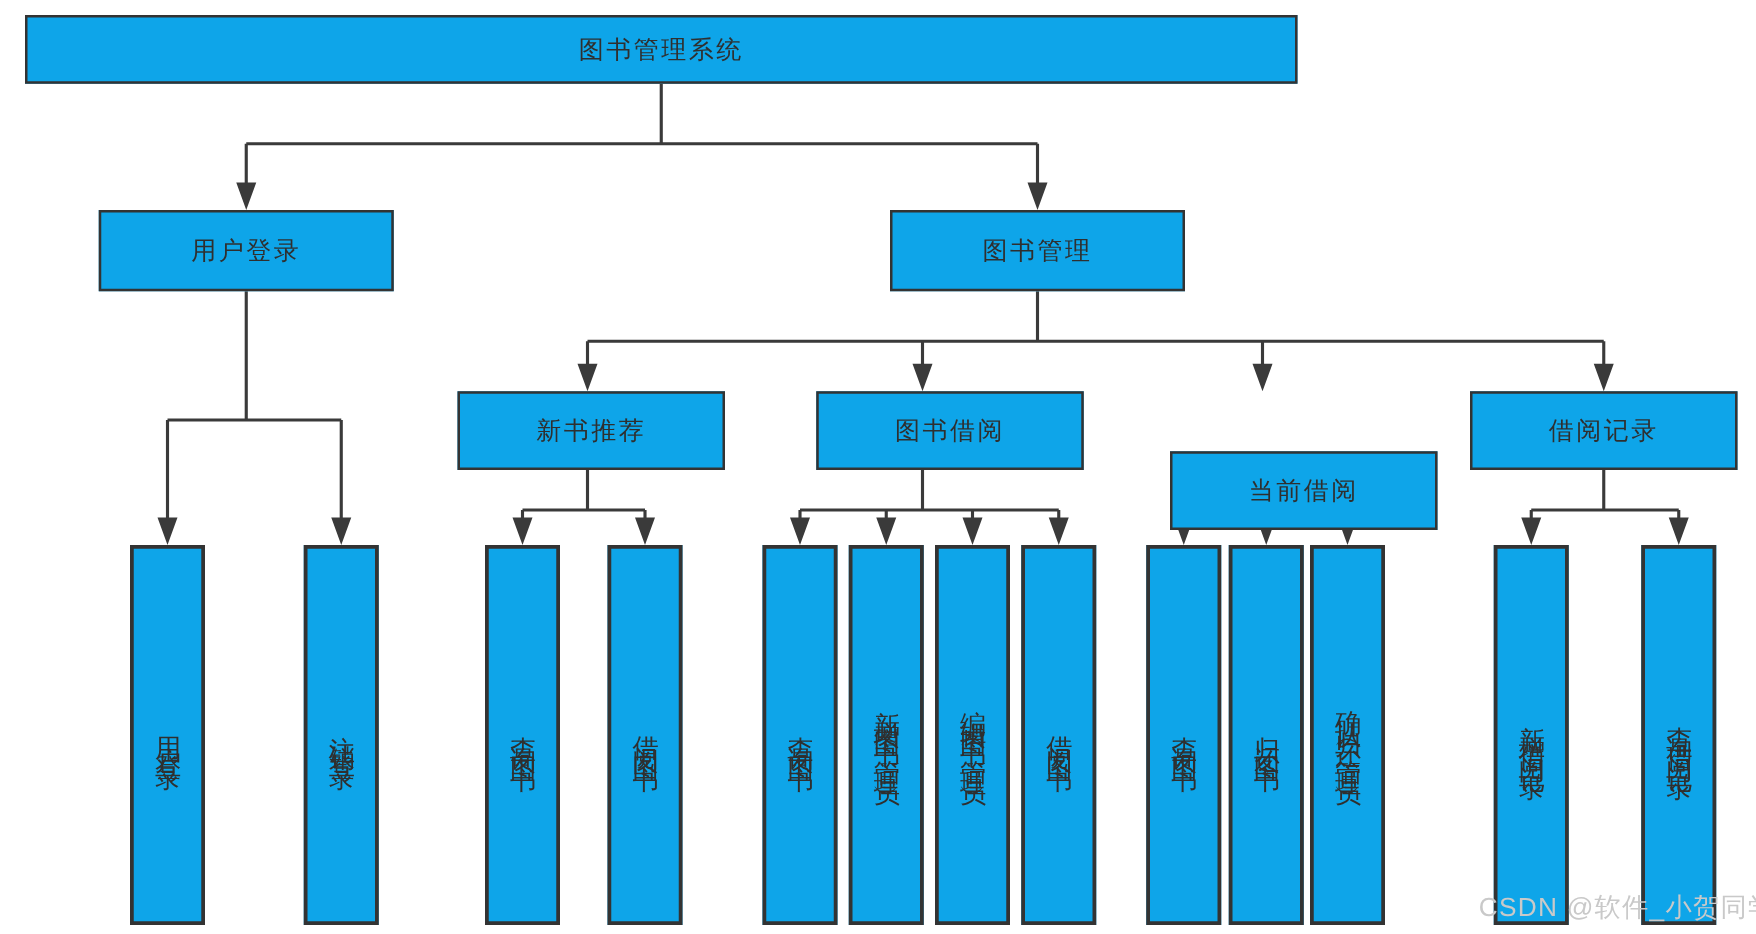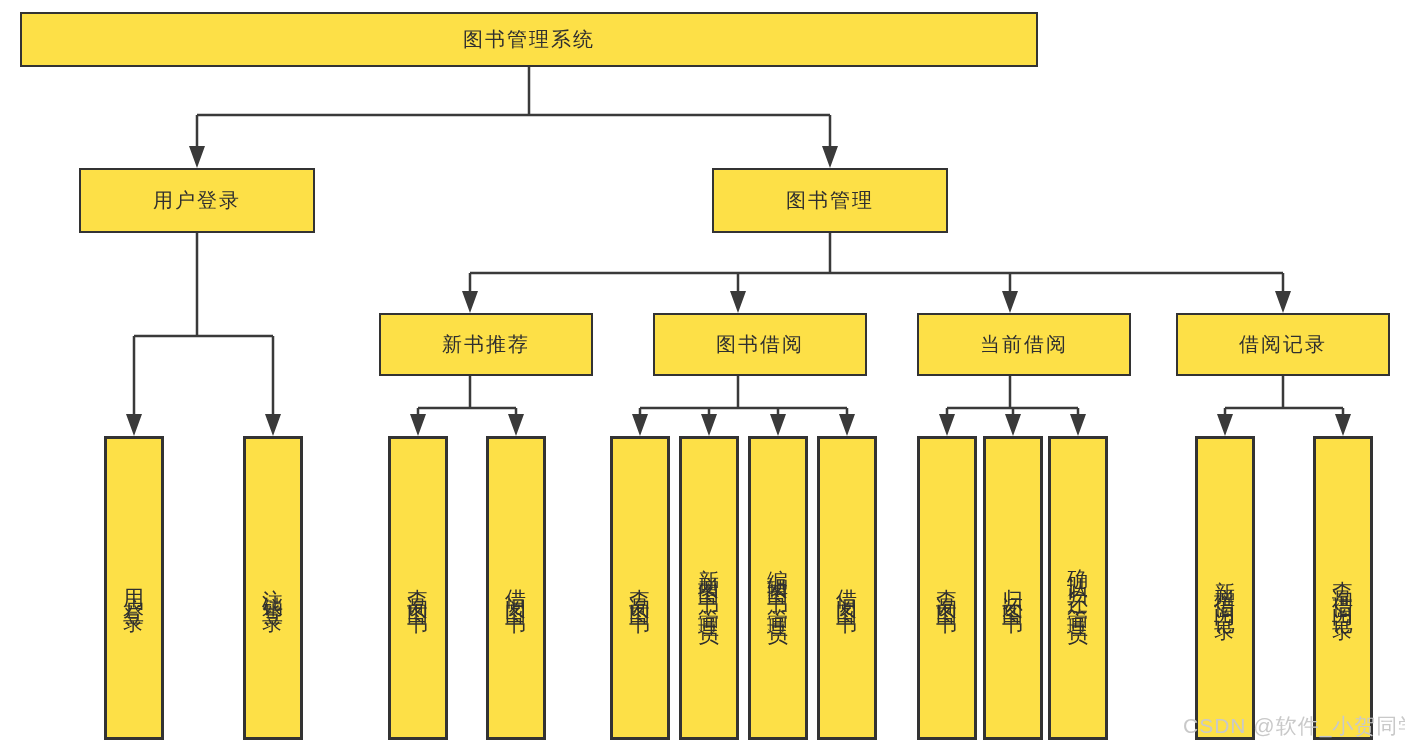--- a/index.html
+++ b/index.html
@@ -3,21 +3,21 @@
 <meta charset="utf-8">
 <style>
   html,body{margin:0;padding:0;background:#ffffff;}
   .canvas{
     position:relative;width:1405px;height:747px;background:#ffffff;
     font-family:"Liberation Sans","DejaVu Sans",sans-serif;
     color:#2f2f2f;overflow:hidden;
   }
   .wires{position:absolute;left:0;top:0;z-index:1;}
   .node{
-    position:absolute;box-sizing:border-box;background:#fde047;
+    position:absolute;box-sizing:border-box;background:#0ea5e9;
     border:2.5px solid #333333;display:flex;align-items:center;justify-content:center;
     z-index:2;
   }
   .node .lbl{font-size:20px;letter-spacing:2px;white-space:nowrap;}
   .root{left:20px;top:12px;width:1018px;height:55px;}
   .l2{width:236px;height:65px;top:168px;}
   .l3{width:214px;height:63px;top:313px;}
   .leaf{width:60px;height:304px;top:436px;border-width:3px;}
   .leaf .lbl{
     writing-mode:vertical-rl;font-size:21px;letter-spacing:8px;
@@ -59,27 +59,27 @@
     <span class="lbl">图书管理系统</span>
   </div>
 
   <div class="node l2" style="left:79px;">
     <span class="lbl">用户登录</span>
   </div>
   <div class="node l2" style="left:712px;">
     <span class="lbl">图书管理</span>
   </div>
 
-  <div class="node l3" style="left:379px;align-items:center;">
+  <div class="node l3" style="left:366px;align-items:center;">
     <span class="lbl">新书推荐</span>
   </div>
   <div class="node l3" style="left:653px;">
     <span class="lbl">图书借阅</span>
   </div>
-  <div class="node l3" style="left:917px;">
+  <div class="node l3" style="left:936px;margin-top:48px;">
     <span class="lbl">当前借阅</span>
   </div>
   <div class="node l3" style="left:1176px;">
     <span class="lbl">借阅记录</span>
   </div>
 
   <div class="node leaf" style="left:104px;">
     <span class="lbl">用户登录</span>
   </div>
   <div class="node leaf" style="left:243px;">

